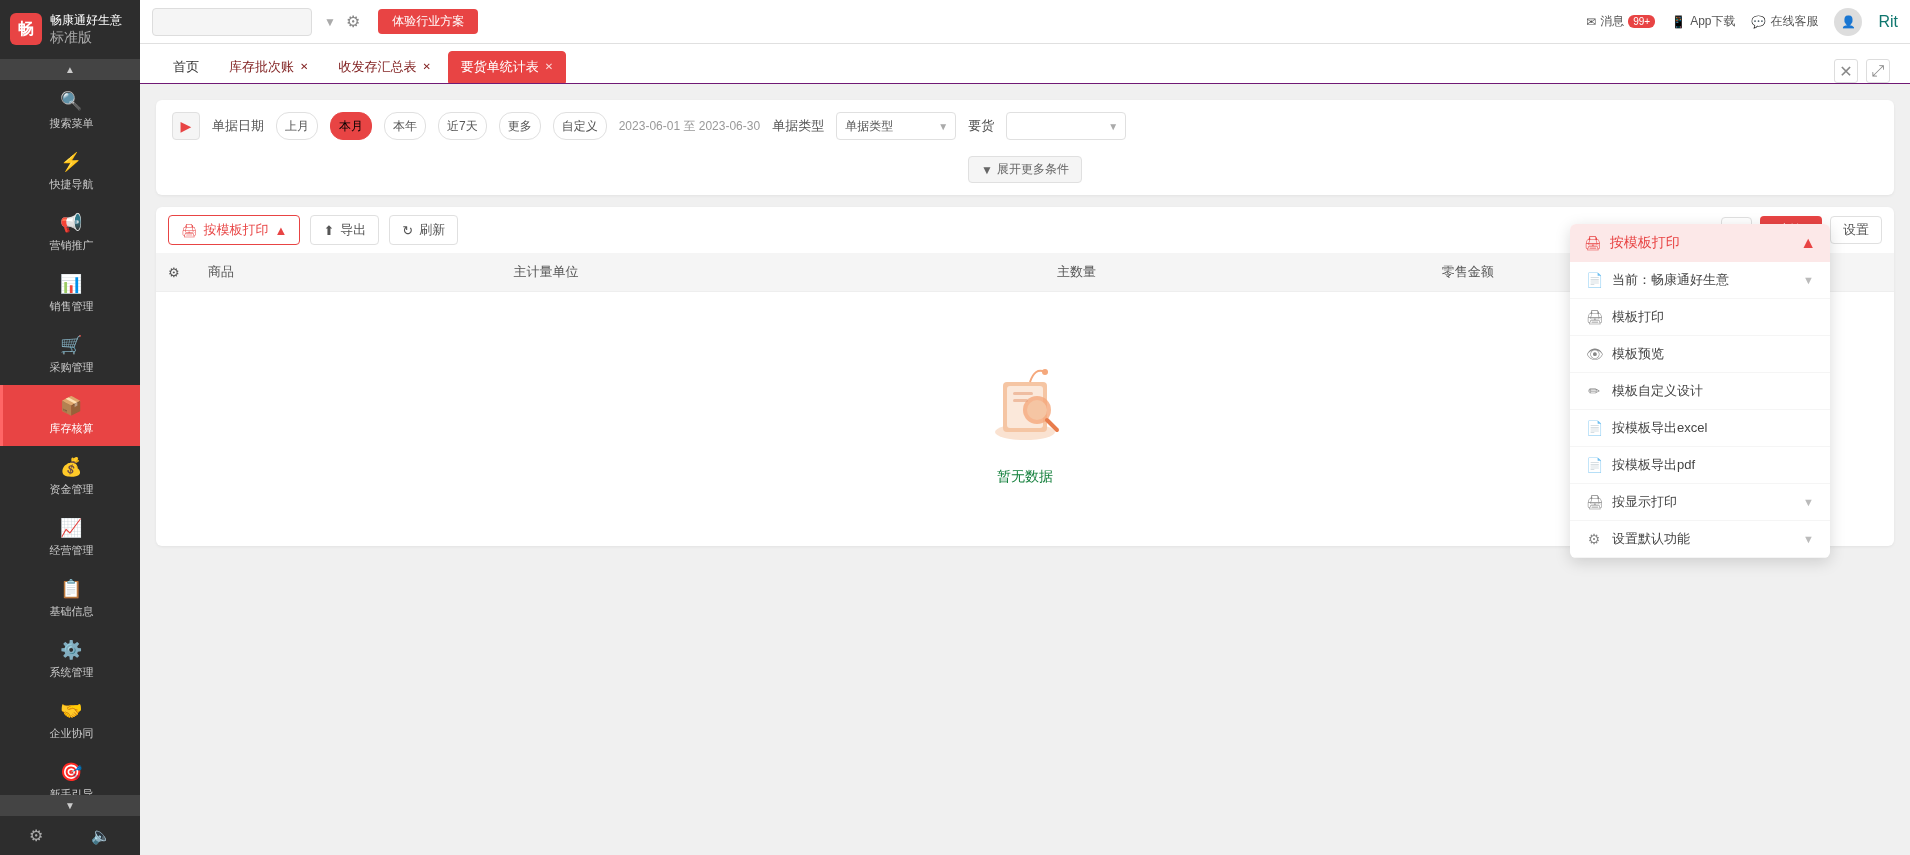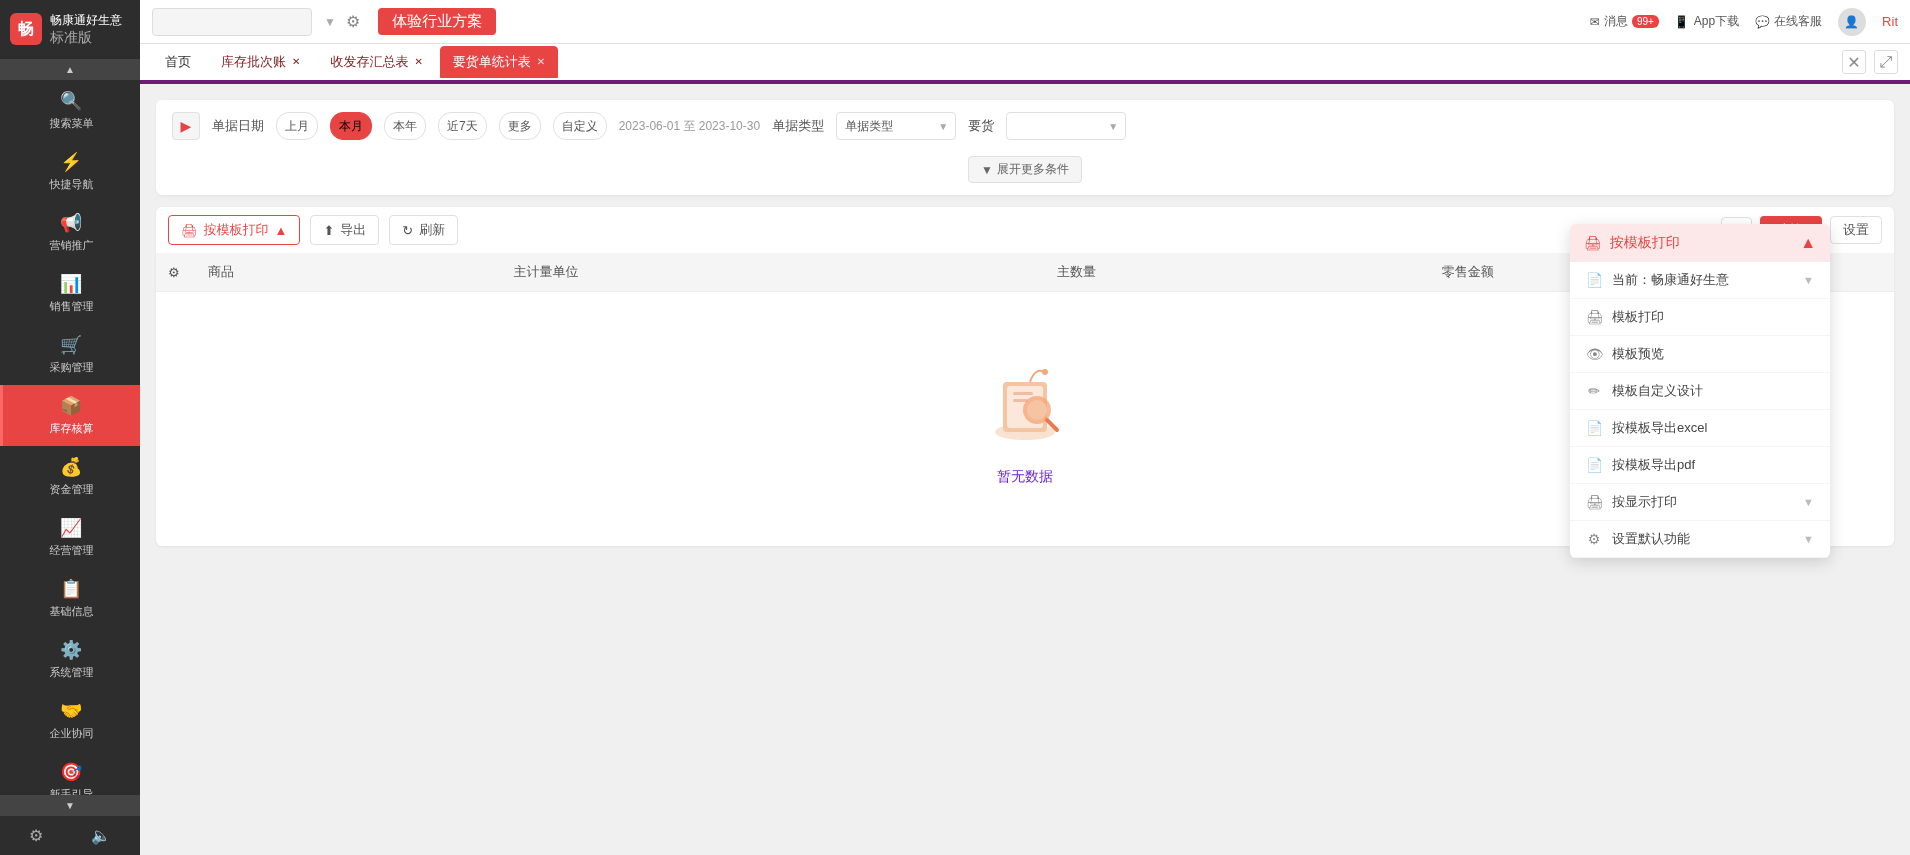--- a/index.html
+++ b/index.html
@@ -84,21 +84,21 @@
       color: #999;
     }
     .topbar-dropdown { color: #aaa; cursor: pointer; font-size: 12px; margin-left: 2px; }
     .topbar-gear { color: #888; cursor: pointer; font-size: 16px; }
     .topbar-trial-btn {
       background: #e84444;
       color: white;
       border: none;
       border-radius: 4px;
       padding: 4px 14px;
-      font-size: 15px;
+      font-size: 12px;
       cursor: pointer;
       margin-left: 8px;
     }
     .topbar-right {
       margin-left: auto;
       display: flex;
       align-items: center;
       gap: 16px;
     }
     .topbar-right-item {
@@ -107,30 +107,30 @@
     }
     .badge {
       background: #e84444; color: white; border-radius: 6px;
       font-size: 10px; padding: 1px 5px; min-width: 18px; text-align: left;
     }
     .avatar {
       width: 28px; height: 28px; border-radius: 50%;
       background: #ddd; display: flex; align-items: center; justify-content: center;
       font-size: 12px; color: #666;
     }
-    .user-name { font-size: 13px; color: #ef4444; }
+    .user-name { font-size: 16px; color: #0f766e; }
 
     
     .tabsbar {
       height: 40px;
       background: #fff;
       display: flex;
-      align-items: center;
-      padding: 0 12px;
-      border-bottom: 4px solid #701a75;
+      align-items: flex-end;
+      padding: 0 20px;
+      border-bottom: 1px solid #701a75;
       gap: 4px;
     }
     .tab {
       height: 32px;
       display: flex; align-items: center; gap: 6px;
       padding: 0 12px;
       border-radius: 4px 4px 0 0;
       font-size: 13px;
       cursor: pointer;
       color: #7f1d1d;
@@ -251,21 +251,21 @@
 
     
     .empty-state {
       display: flex; flex-direction: column; align-items: center;
       justify-content: center; padding: 60px 0;
     }
     .empty-icon {
       width: 100px; height: 100px; margin-bottom: 16px;
       position: relative;
     }
-    .empty-text { font-size: 14px; color: #6d28d9; }
+    .empty-text { font-size: 14px; color: #15803d; }
 
     
     .print-dropdown {
       position: absolute;
       top: 140px;
       right: 80px;
       width: 260px;
       background: white;
       border-radius: 6px;
       box-shadow: 0 4px 16px rgba(0,0,0,0.15);
@@ -454,21 +454,21 @@
         <button class="filter-expand-btn">
           <span>▶</span>
         </button>
         <span class="filter-label">单据日期</span>
         <button class="date-btn">上月</button>
         <button class="date-btn active">本月</button>
         <button class="date-btn">本年</button>
         <button class="date-btn">近7天</button>
         <button class="date-btn">更多</button>
         <button class="date-btn">自定义</button>
-        <span class="date-range">2023-06-01 至 2023-10-30</span>
+        <span class="date-range">2023-06-01 至 2023-06-30</span>
 
         <span class="filter-label">单据类型</span>
         <div class="filter-select-wrap">
           <select class="filter-select">
             <option>单据类型</option>
           </select>
         </div>
 
         <span class="filter-label">要货</span>
         <div class="filter-select-wrap">

